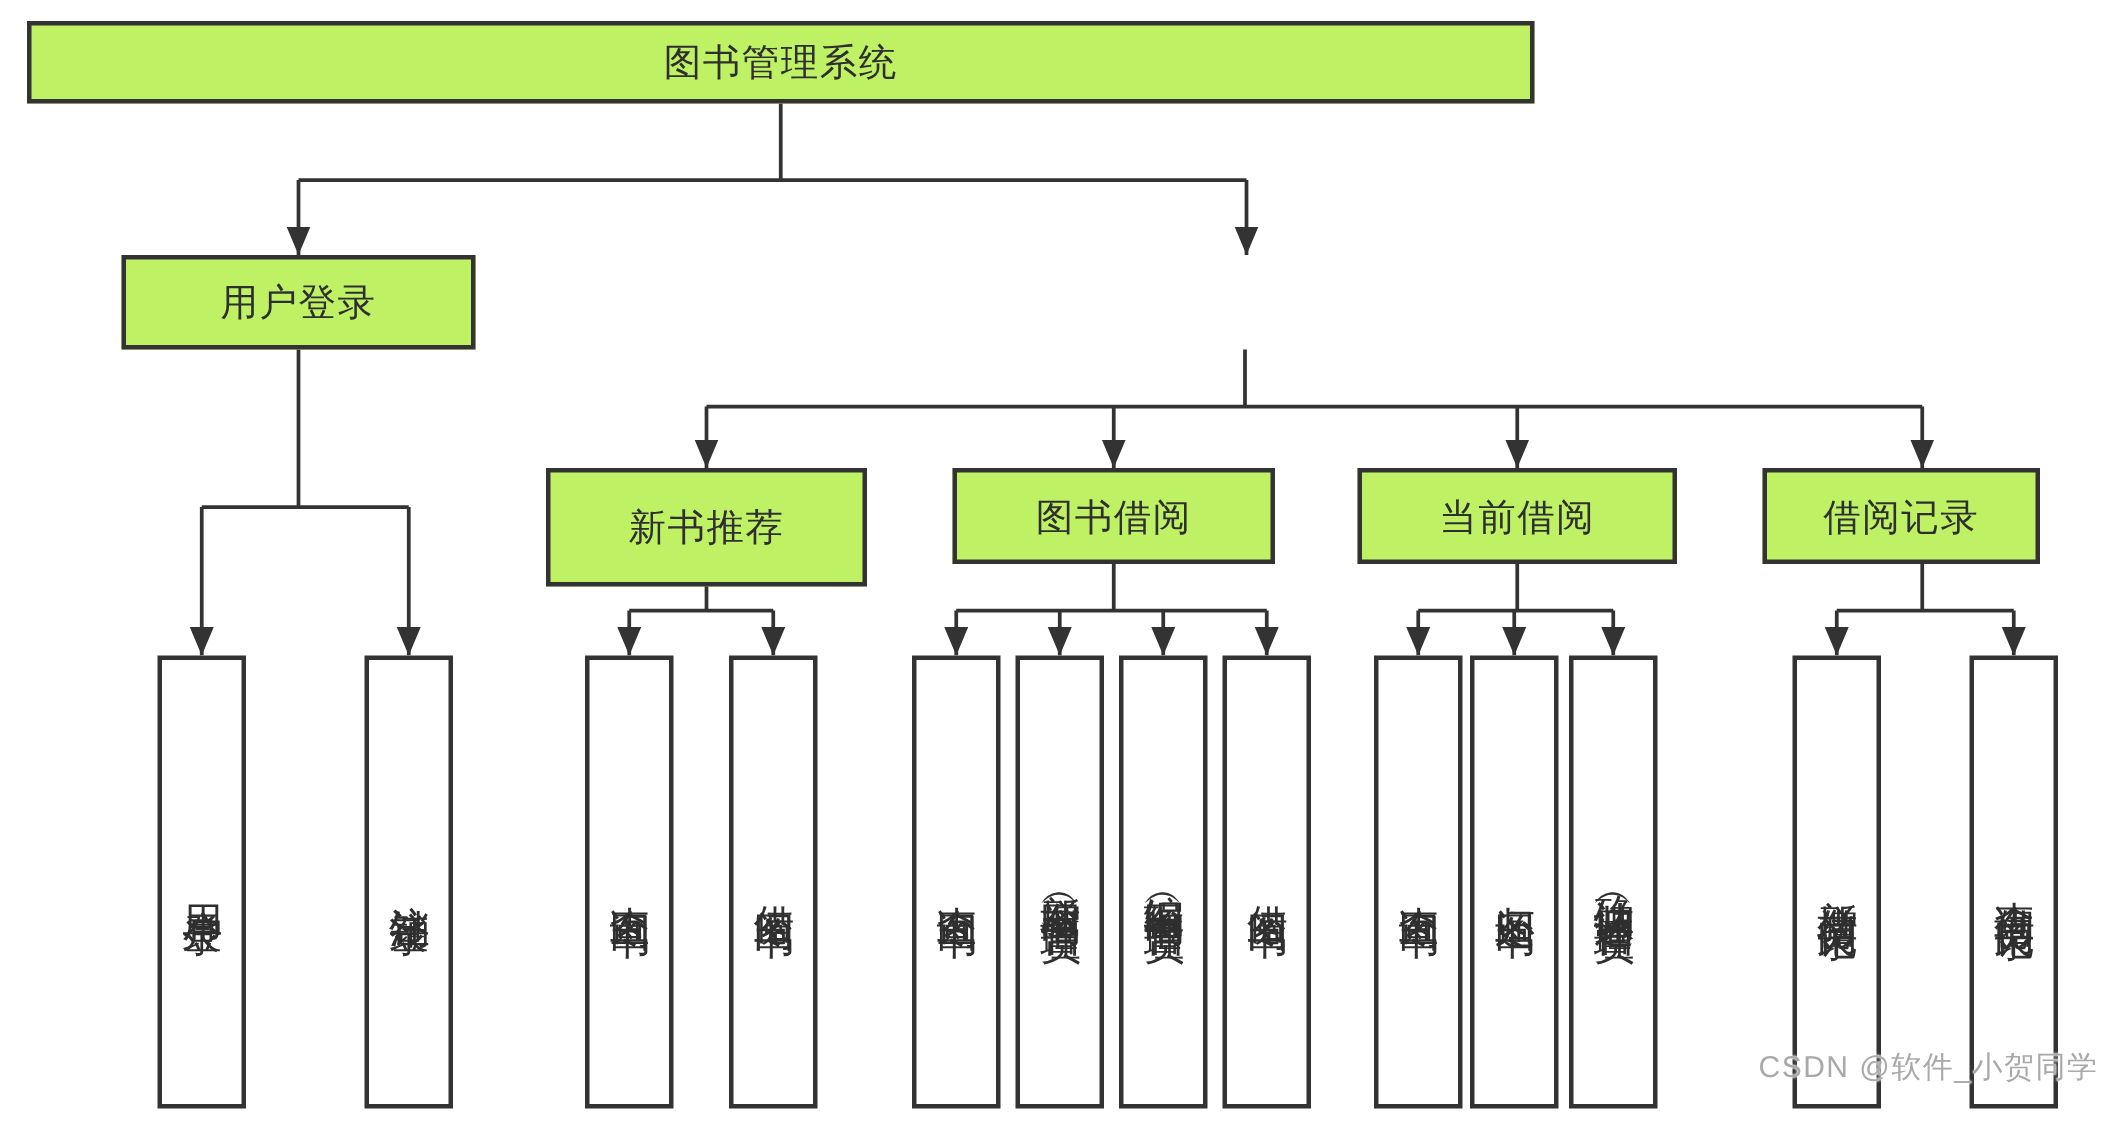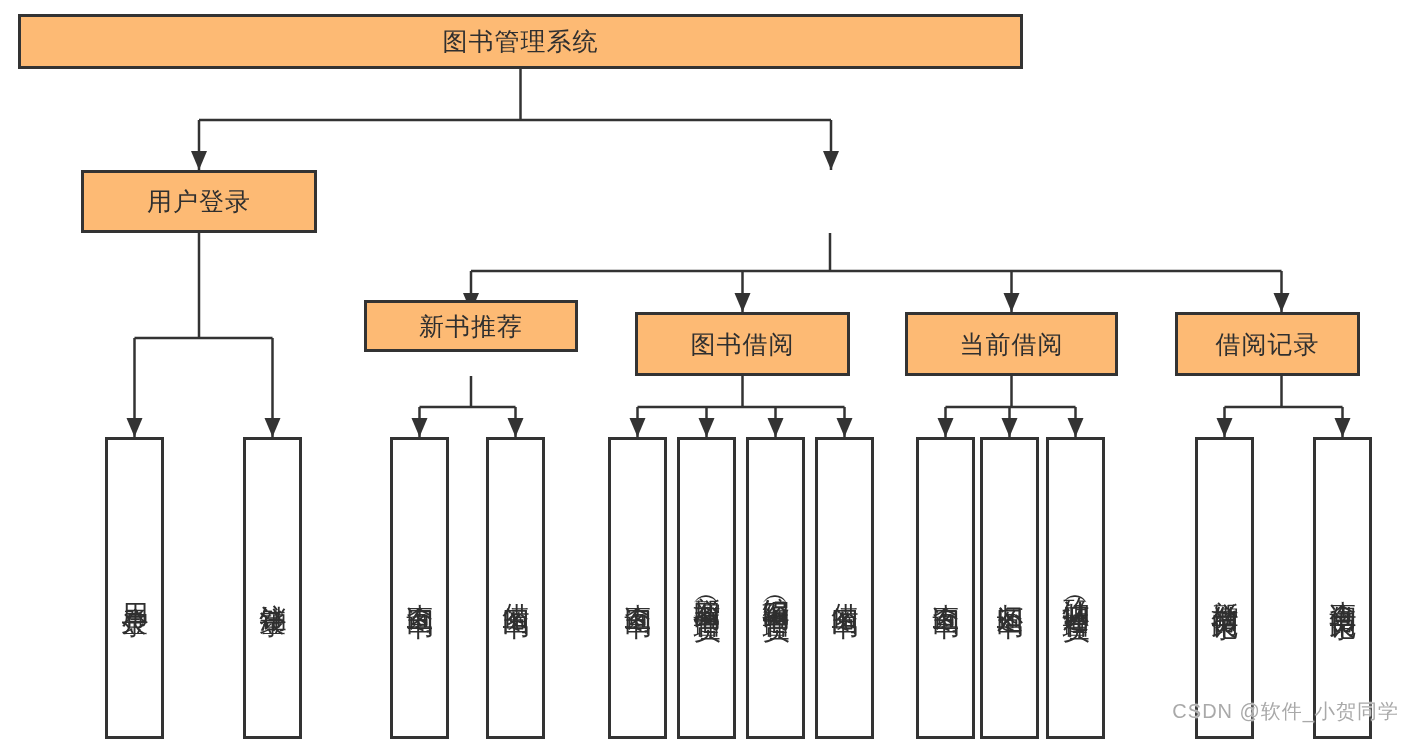--- a/index.html
+++ b/index.html
@@ -27,21 +27,21 @@
     left: 0;
     top: 0;
     width: 1405px;
     height: 747px;
     pointer-events: none;
   }
   .node {
     position: absolute;
     box-sizing: border-box;
     border: 3px solid var(--line);
-    background: #fdba74;
+    background: #bef264;
     display: flex;
     align-items: center;
     justify-content: center;
     font-size: 25px;
     letter-spacing: 1px;
     white-space: nowrap;
   }
   .leaf {
     position: absolute;
     box-sizing: border-box;
@@ -122,21 +122,21 @@
       <path d="M1224.5 407 H1342.5"></path>
       <path d="M1224.5 407 V437" marker-end="url(#arrow)"></path>
       <path d="M1342.5 407 V437" marker-end="url(#arrow)"></path>
     </g>
   </svg>
 
   <div class="node" style="left:18px; top:14px; width:1005px; height:55px;">图书管理系统</div>
 
   <div class="node" style="left:81px; top:170px; width:236px; height:63px;">用户登录</div>
 
-  <div class="node" style="left:364px; top:300px; width:214px; height:52px;">新书推荐</div>
+  <div class="node" style="left:364px; top:312px; width:214px; height:79px;">新书推荐</div>
   <div class="node" style="left:635px; top:312px; width:215px; height:64px;">图书借阅</div>
   <div class="node" style="left:905px; top:312px; width:213px; height:64px;">当前借阅</div>
   <div class="node" style="left:1175px; top:312px; width:185px; height:64px;">借阅记录</div>
 
   <div class="leaf" style="left:105px;">用户登录</div>
   <div class="leaf" style="left:243px;">注销登录</div>
 
   <div class="leaf" style="left:390px;">查询图书</div>
   <div class="leaf" style="left:486px;">借阅图书</div>
 

